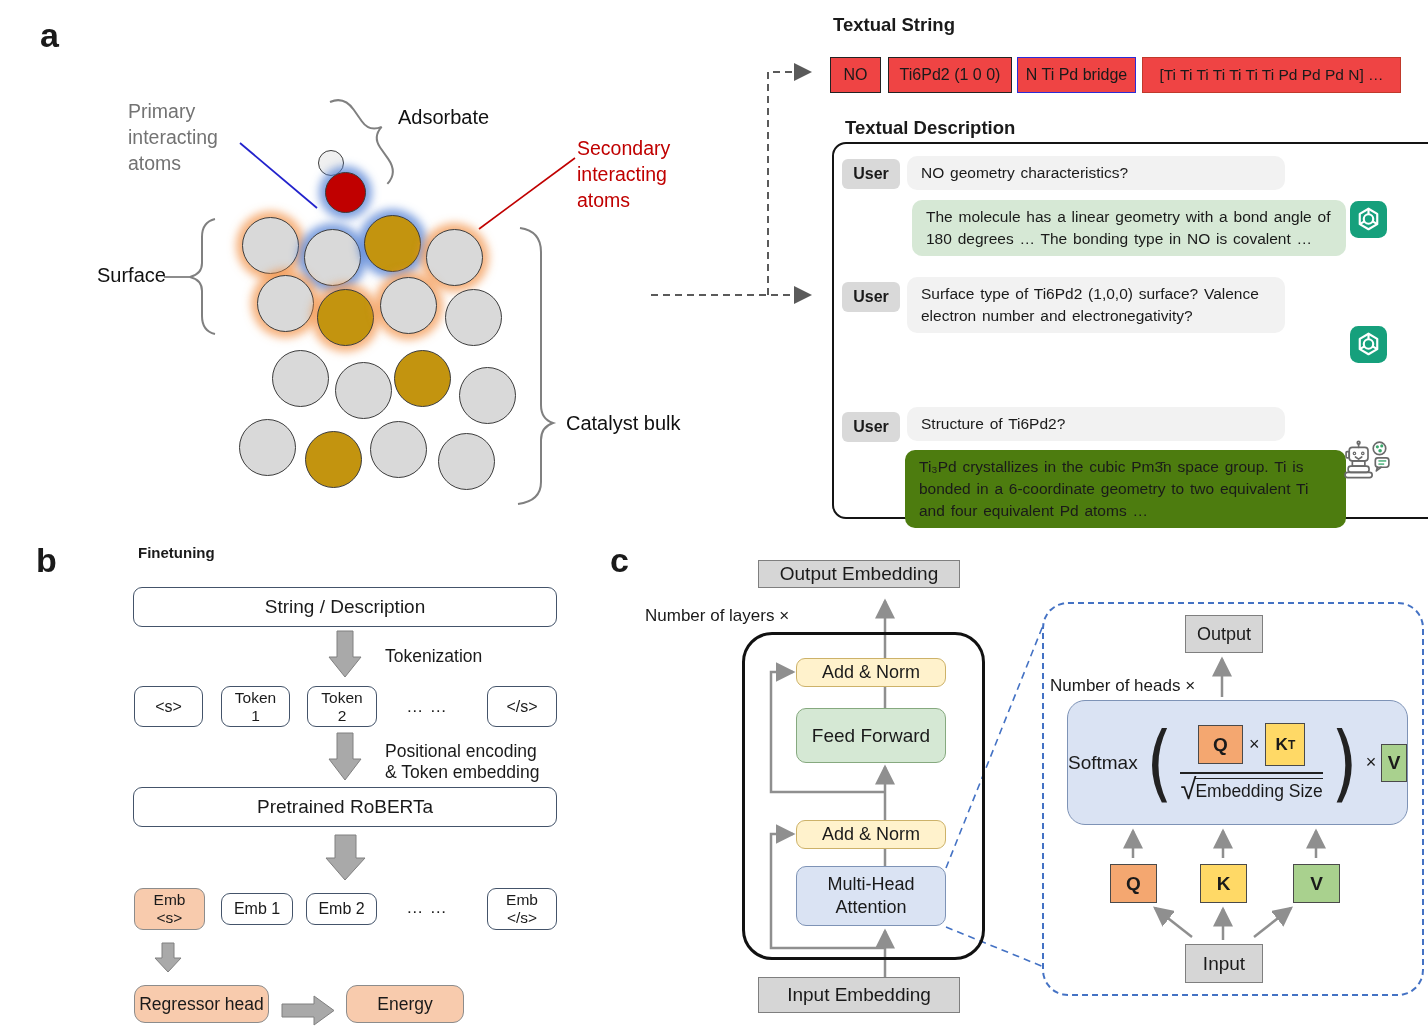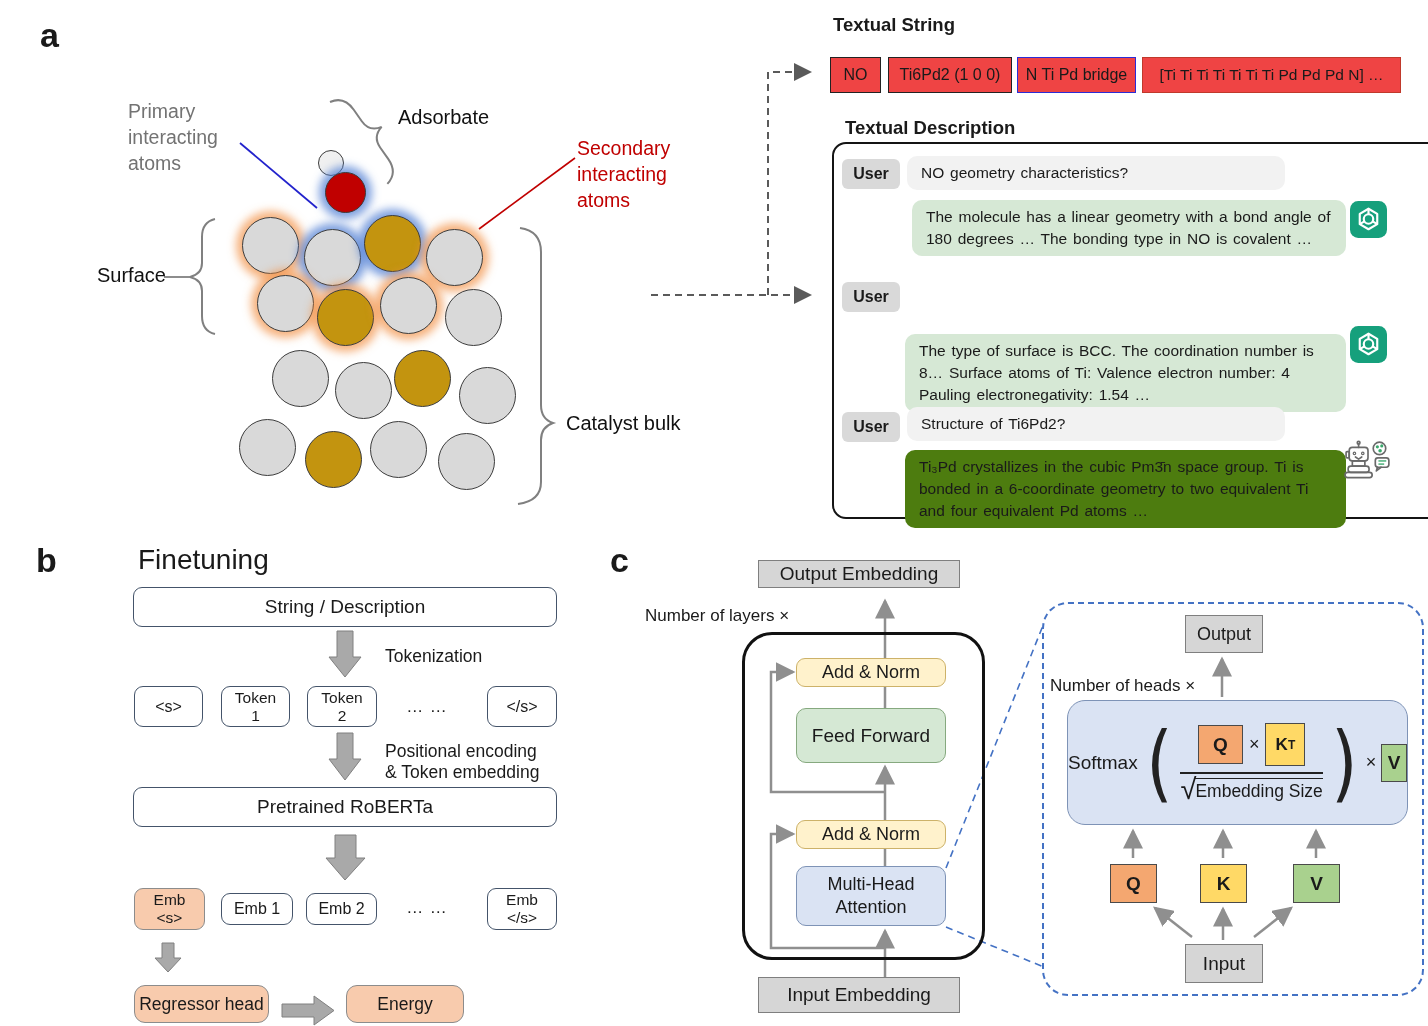--- a/index.html
+++ b/index.html
@@ -174,22 +174,22 @@
         <rect x="0" y="0" width="36" height="36" rx="8" fill="#16a07c"></rect>
         <g stroke="#fff" stroke-width="2.1" fill="none" stroke-linejoin="round">
           <path d="M18,7.5 L26.5,12.5 L26.5,22.5 L18,27.5 L9.5,22.5 L9.5,12.5 Z"></path>
           <circle cx="18" cy="17.5" r="4.6"></circle>
           <path d="M18,7.5 L18,13 M26.5,22.5 L22,19.8 M9.5,22.5 L14,19.8"></path>
         </g>
       </svg>
   </div>
 
   <div class="badge" style="left:8px;top:138px;width:58px;height:30px">User</div>
-
-  <div class="bub bub-green" style="left:71px;top:190px;width:441px">The type of surface is BCC. The coordination number is 8… Surface atoms of Ti: Valence electron number: 4 Pauling electronegativity: 1.54 …</div>
+  <div class="bub bub-user" style="left:73px;top:133px;width:378px">Surface type of Ti6Pd2 (1,0,0) surface? Valence electron number and electronegativity?</div>
+
   <div class="icon" style="left:516px;top:182px">
     <svg width="37" height="37" viewBox="0 0 36 36">
         <rect x="0" y="0" width="36" height="36" rx="8" fill="#16a07c"></rect>
         <g stroke="#fff" stroke-width="2.1" fill="none" stroke-linejoin="round">
           <path d="M18,7.5 L26.5,12.5 L26.5,22.5 L18,27.5 L9.5,22.5 L9.5,12.5 Z"></path>
           <circle cx="18" cy="17.5" r="4.6"></circle>
           <path d="M18,7.5 L18,13 M26.5,22.5 L22,19.8 M9.5,22.5 L14,19.8"></path>
         </g>
       </svg>
   </div>
@@ -224,21 +224,21 @@
         </g>
         <g stroke="#3aa86c" stroke-width="1.3">
           <line x1="33" y1="20" x2="40.5" y2="20"></line>
           <line x1="33" y1="23" x2="38.5" y2="23"></line>
         </g>
       </svg>
   </div>
 </div>
 
 <div class="abs panel-label" style="left:36px;top:541px">b</div>
-<div class="abs" style="left:138px;top:544px;font-size:28px;font-weight:normal;z-index:2">Finetuning</div>
+<div class="abs" style="left:138px;top:544px;font-size:15px;font-weight:bold;z-index:2">Finetuning</div>
 
 <div class="bbox" style="left:133px;top:587px;width:424px;height:40px">
     <span>String / Description</span>
   </div>
 
 <div class="arrlab" style="left:385px;top:646px">Tokenization</div>
 
 <div class="bbox small" style="left:134px;top:686px;width:69px;height:41px">
     <span>&lt;s&gt;</span>
   </div>

